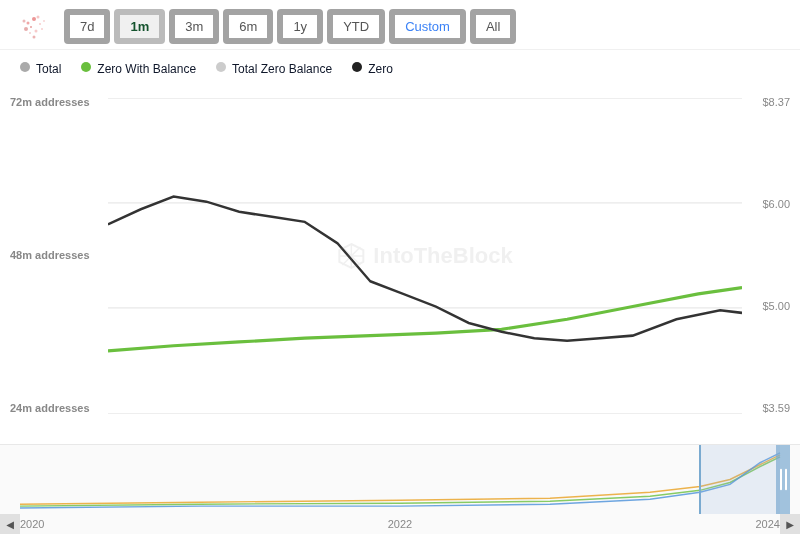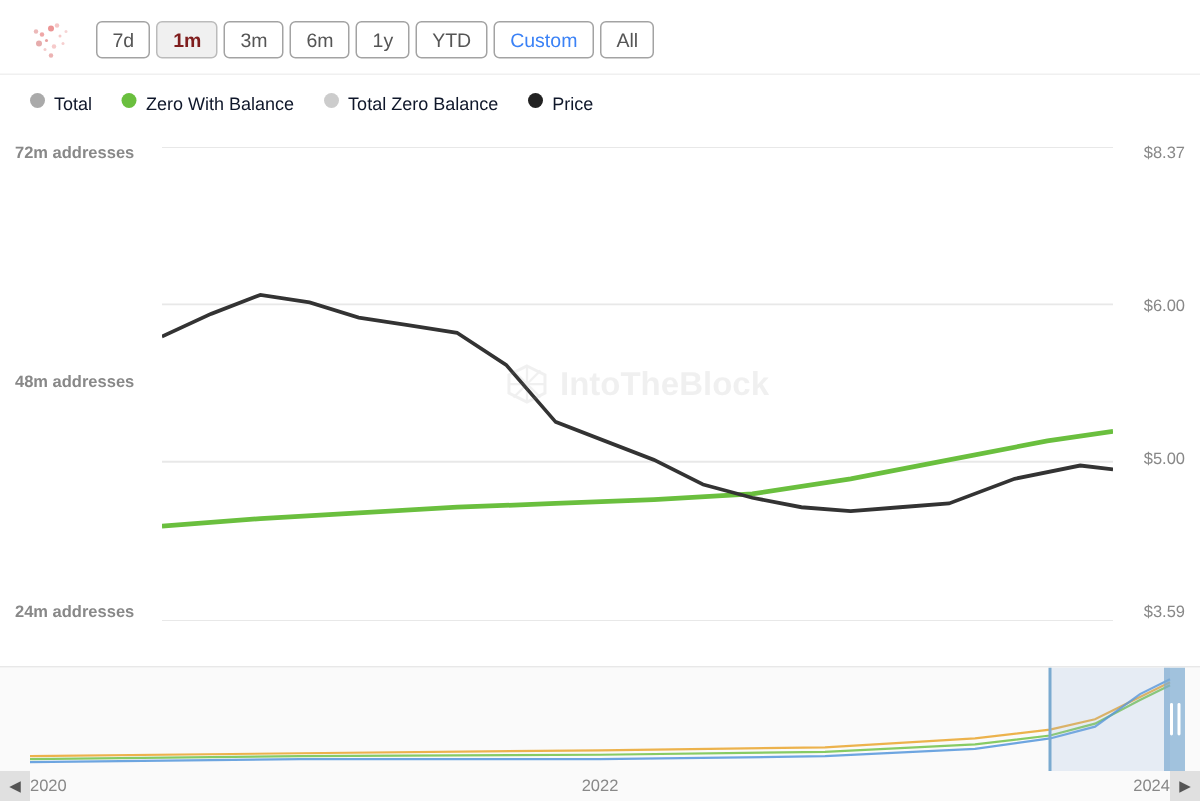--- a/index.html
+++ b/index.html
@@ -32,30 +32,30 @@
     .logo-placeholder {
       width: 36px;
       height: 36px;
       position: relative;
       margin-right: 8px;
     }
 
     .time-btn {
       padding: 4px 10px;
       font-size: 13px;
-      border: 1px solid #a3a3a3;
+      border: 6px solid #a3a3a3;
       border-radius: 4px;
       background: #fff;
       cursor: pointer;
       color: #555;
     }
     .time-btn.active {
       background: #f0f0f0;
       font-weight: 600;
-      color: #7f1d1d;
+      color: #14532d;
       border-color: #bbb;
     }
     .time-btn.custom-btn {
       background: #fff;
       color: #3b82f6;
     }
 
     
     .legend {
       display: flex;
@@ -280,21 +280,21 @@
       <div class="legend-item">
         <span class="legend-dot" style="background: rgb(106, 191, 62);"></span>
         <span>Zero With Balance</span>
       </div>
       <div class="legend-item">
         <span class="legend-dot" style="background: rgb(204, 204, 204);"></span>
         <span>Total Zero Balance</span>
       </div>
       <div class="legend-item">
         <span class="legend-dot" style="background: rgb(34, 34, 34);"></span>
-        <span>Price</span>
+        <span>Zero</span>
       </div>
     </div>
 
   <div class="chart-area">
 
     <div class="y-axis-left">
       <span class="y-label">72m addresses</span>
       <span class="y-label">48m addresses</span>
       <span class="y-label">24m addresses</span>
     </div>

